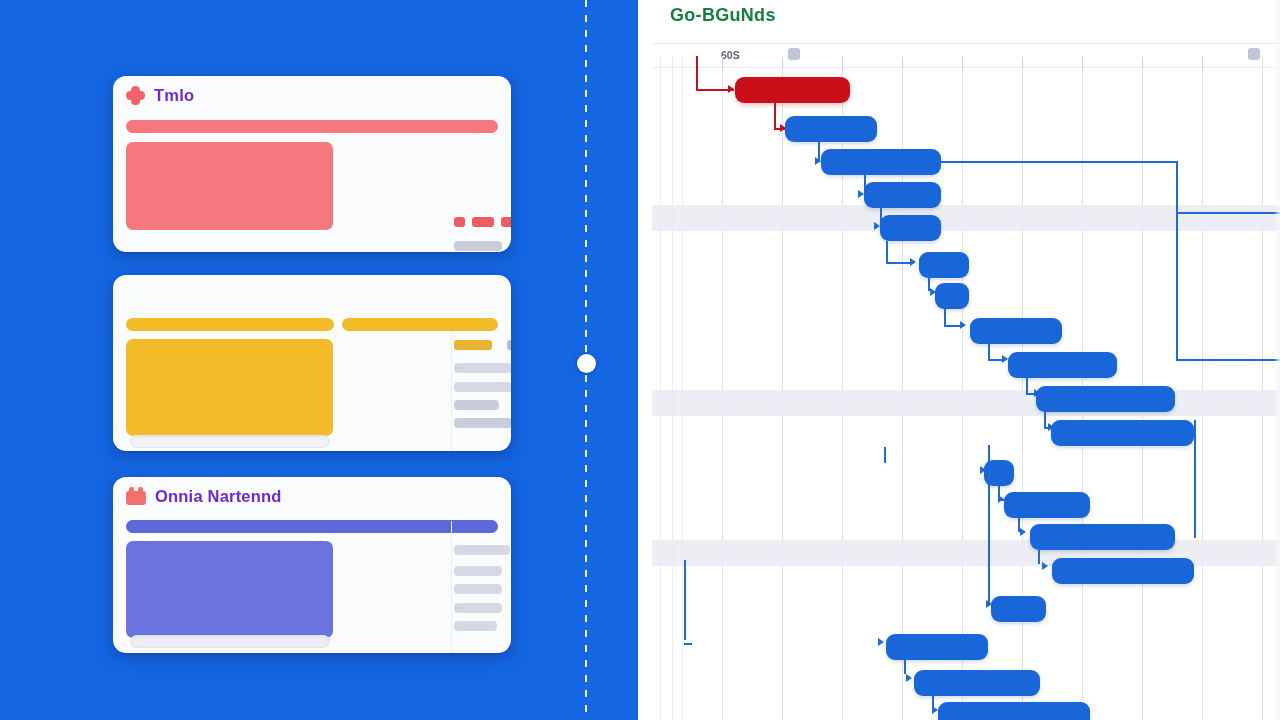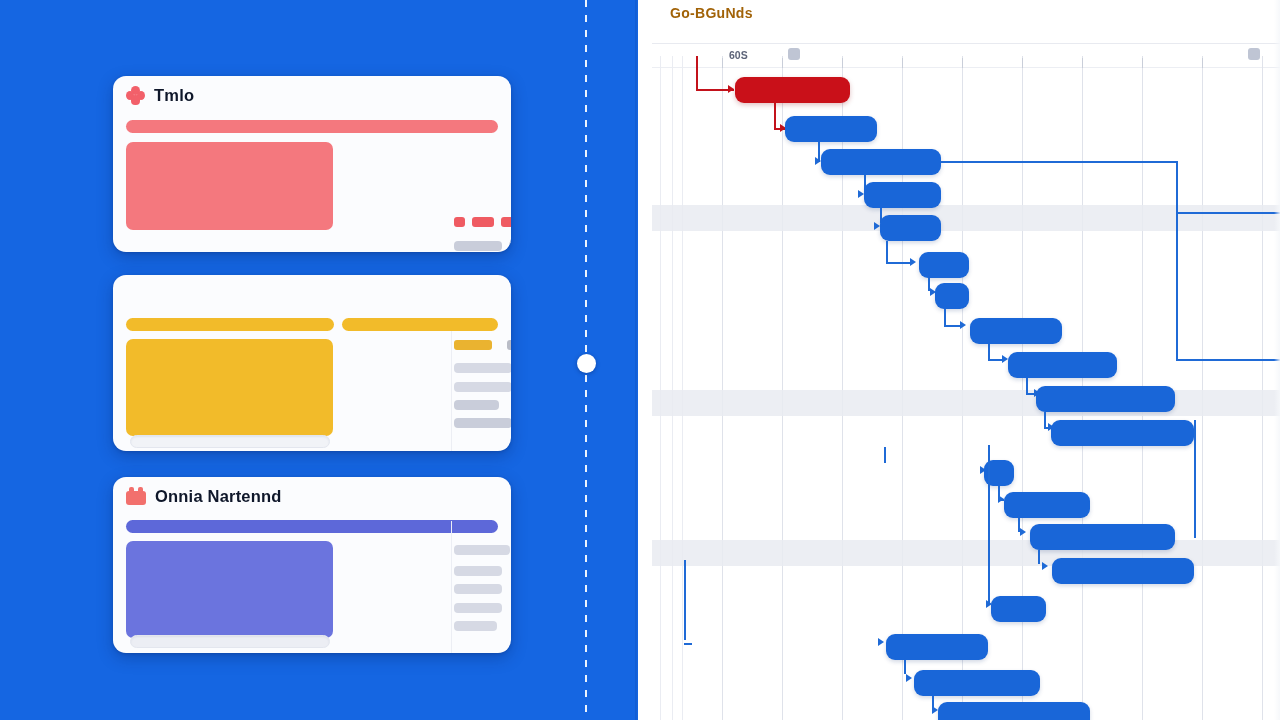--- a/index.html
+++ b/index.html
@@ -37,21 +37,21 @@
   .card-2 { top: 275px; }
   .card-3 { top: 477px; }
 
   .card-head {
     position: absolute; left: 0; top: 0;
     width: 100%; height: 38px;
     display: flex; align-items: center; gap: 9px;
     padding-left: 13px;
   }
   .card-title {
-    font-size: 16.5px; font-weight: 700; color: #0f172a;
+    font-size: 16.5px; font-weight: 700; color: #6d28d9;
     letter-spacing: .2px;
     filter: blur(.35px);
     white-space: nowrap;
   }
 
   .icon-blob { width: 19px; height: 19px; flex: 0 0 19px; position: relative; }
   .icon-blob.red-flower { filter: blur(.3px); }
   .icon-blob.red-flower i {
     position: absolute; background: #f2606a; border-radius: 50%;
   }
@@ -142,35 +142,35 @@
     overflow: hidden;
   }
   .gantt-header {
     position: absolute; left: 14px; top: 0;
     width: 628px; height: 44px;
     background: #fff;
     border-bottom: 1px solid #e8eaf0;
     padding: 5px 0 0 18px;
   }
   .gh-title {
-    font-size: 14px; font-weight: 700; color: #a16207;
+    font-size: 18px; font-weight: 700; color: #15803d;
     filter: blur(.5px); letter-spacing: .3px;
   }
   .gh-sub {
     font-size: 10.5px; color: #6a7285; margin-top: 3px;
     filter: blur(.55px); letter-spacing: .2px;
   }
   .gantt-ruler {
     position: absolute; left: 14px; top: 44px; width: 628px; height: 24px;
     border-bottom: 1px solid #eceef3;
   }
   .ruler-label {
     position: absolute; top: 5px;
     font-size: 10.5px; color: #5d6辅479; color:#5d6479;
-    filter: blur(.45px); font-weight: 600; margin-left: 8px;
+    filter: blur(.45px); font-weight: 600;
   }
   .ruler-badge {
     position: absolute; top: 4px;
     width: 12px; height: 12px; border-radius: 3px;
     background: #bfc5d4; filter: blur(.5px);
   }
 
   .vline { position: absolute; top: 56px; bottom: 0; width: 1px; background: #eaecf2; }
   .vline.strong { background: #dfe2ea; }
   .vline.tick { top: 58px; height: 10px; background: #c9ced9; }

